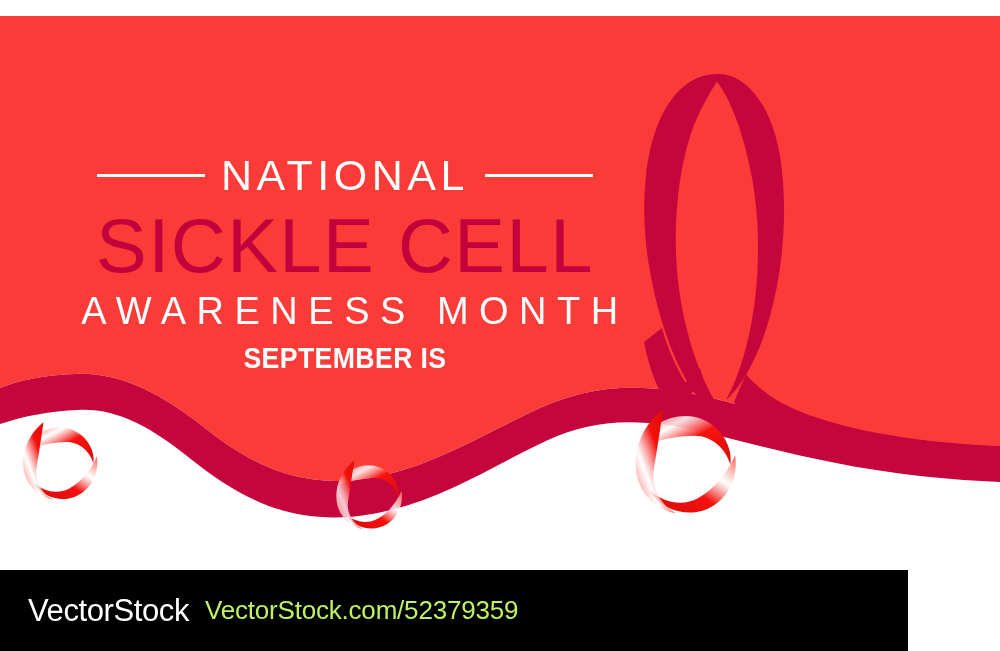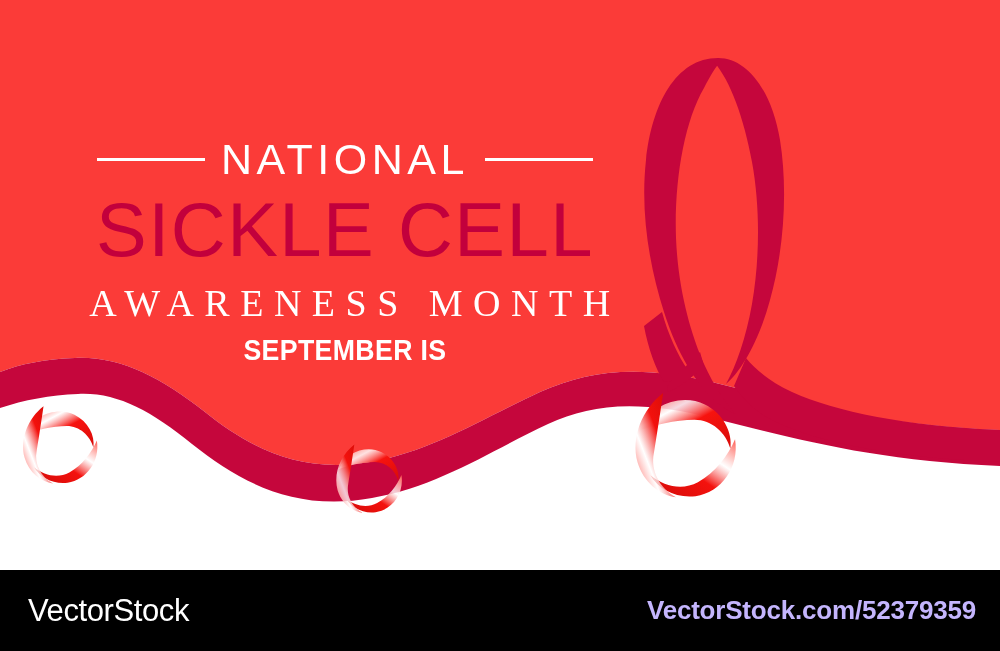--- a/index.html
+++ b/index.html
@@ -13,21 +13,21 @@
     height: 651px;
     overflow: hidden;
     background: #ffffff;
     font-family: "Liberation Sans", sans-serif;
     -webkit-font-smoothing: antialiased;
   }
 
   
   #artboard {
     position: absolute;
-    left: 0; top: 0;
+    left: 0; top: 16px;
     width: 1000px;
     height: 570px;
     overflow: hidden;
     background: #ffffff;
   }
   #art-svg {
     position: absolute;
     left: 0; top: 0;
     width: 1000px;
     height: 570px;
@@ -80,64 +80,64 @@
     margin-top: 12px;
     white-space: nowrap;
   }
 
   #awareness {
     color: #ffffff;
     font-size: 38px;
     font-weight: 300;
     letter-spacing: 10.5px;
     line-height: 1;
-    margin-top: 16px;
+    margin-top: 8px;
     padding-left: 20px;
     white-space: nowrap;
-    font-family: Liberation Serif, serif;
   }
 
   #september {
     color: #ffffff;
     font-size: 29px;
     font-weight: bold;
     letter-spacing: 0.4px;
     line-height: 1;
     margin-top: 14px;
     white-space: nowrap;
     transform: scaleX(0.92);
   }
 
   
   #footer {
     position: absolute;
     left: 0;
     top: 570px;
-    width: 1000px;
+    width: 908px;
     height: 81px;
     background: #000000;
     display: flex;
     align-items: center;
-    justify-content: space-between;
+    justify-content: flex-start;
     box-sizing: border-box;
     padding: 0 24px 0 28px;
   }
   #brand {
     color: #ffffff;
     font-size: 31px;
     font-weight: 500;
     letter-spacing: -0.4px;
     font-family: "Liberation Sans", sans-serif;
   }
   #credit {
-    color: #c4b5fd;
+    color: #bef264;
     font-size: 26px;
-    font-weight: 700;
+    font-weight: 400;
     letter-spacing: -0.2px;
     font-family: "Liberation Sans", sans-serif;
+    margin-left: 16px;
   }
 </style>
 </head>
 <body>
 
 <div id="poster">
 
   <div id="artboard">
 
     <svg id="art-svg" viewBox="0 0 1000 570" preserveAspectRatio="none">

